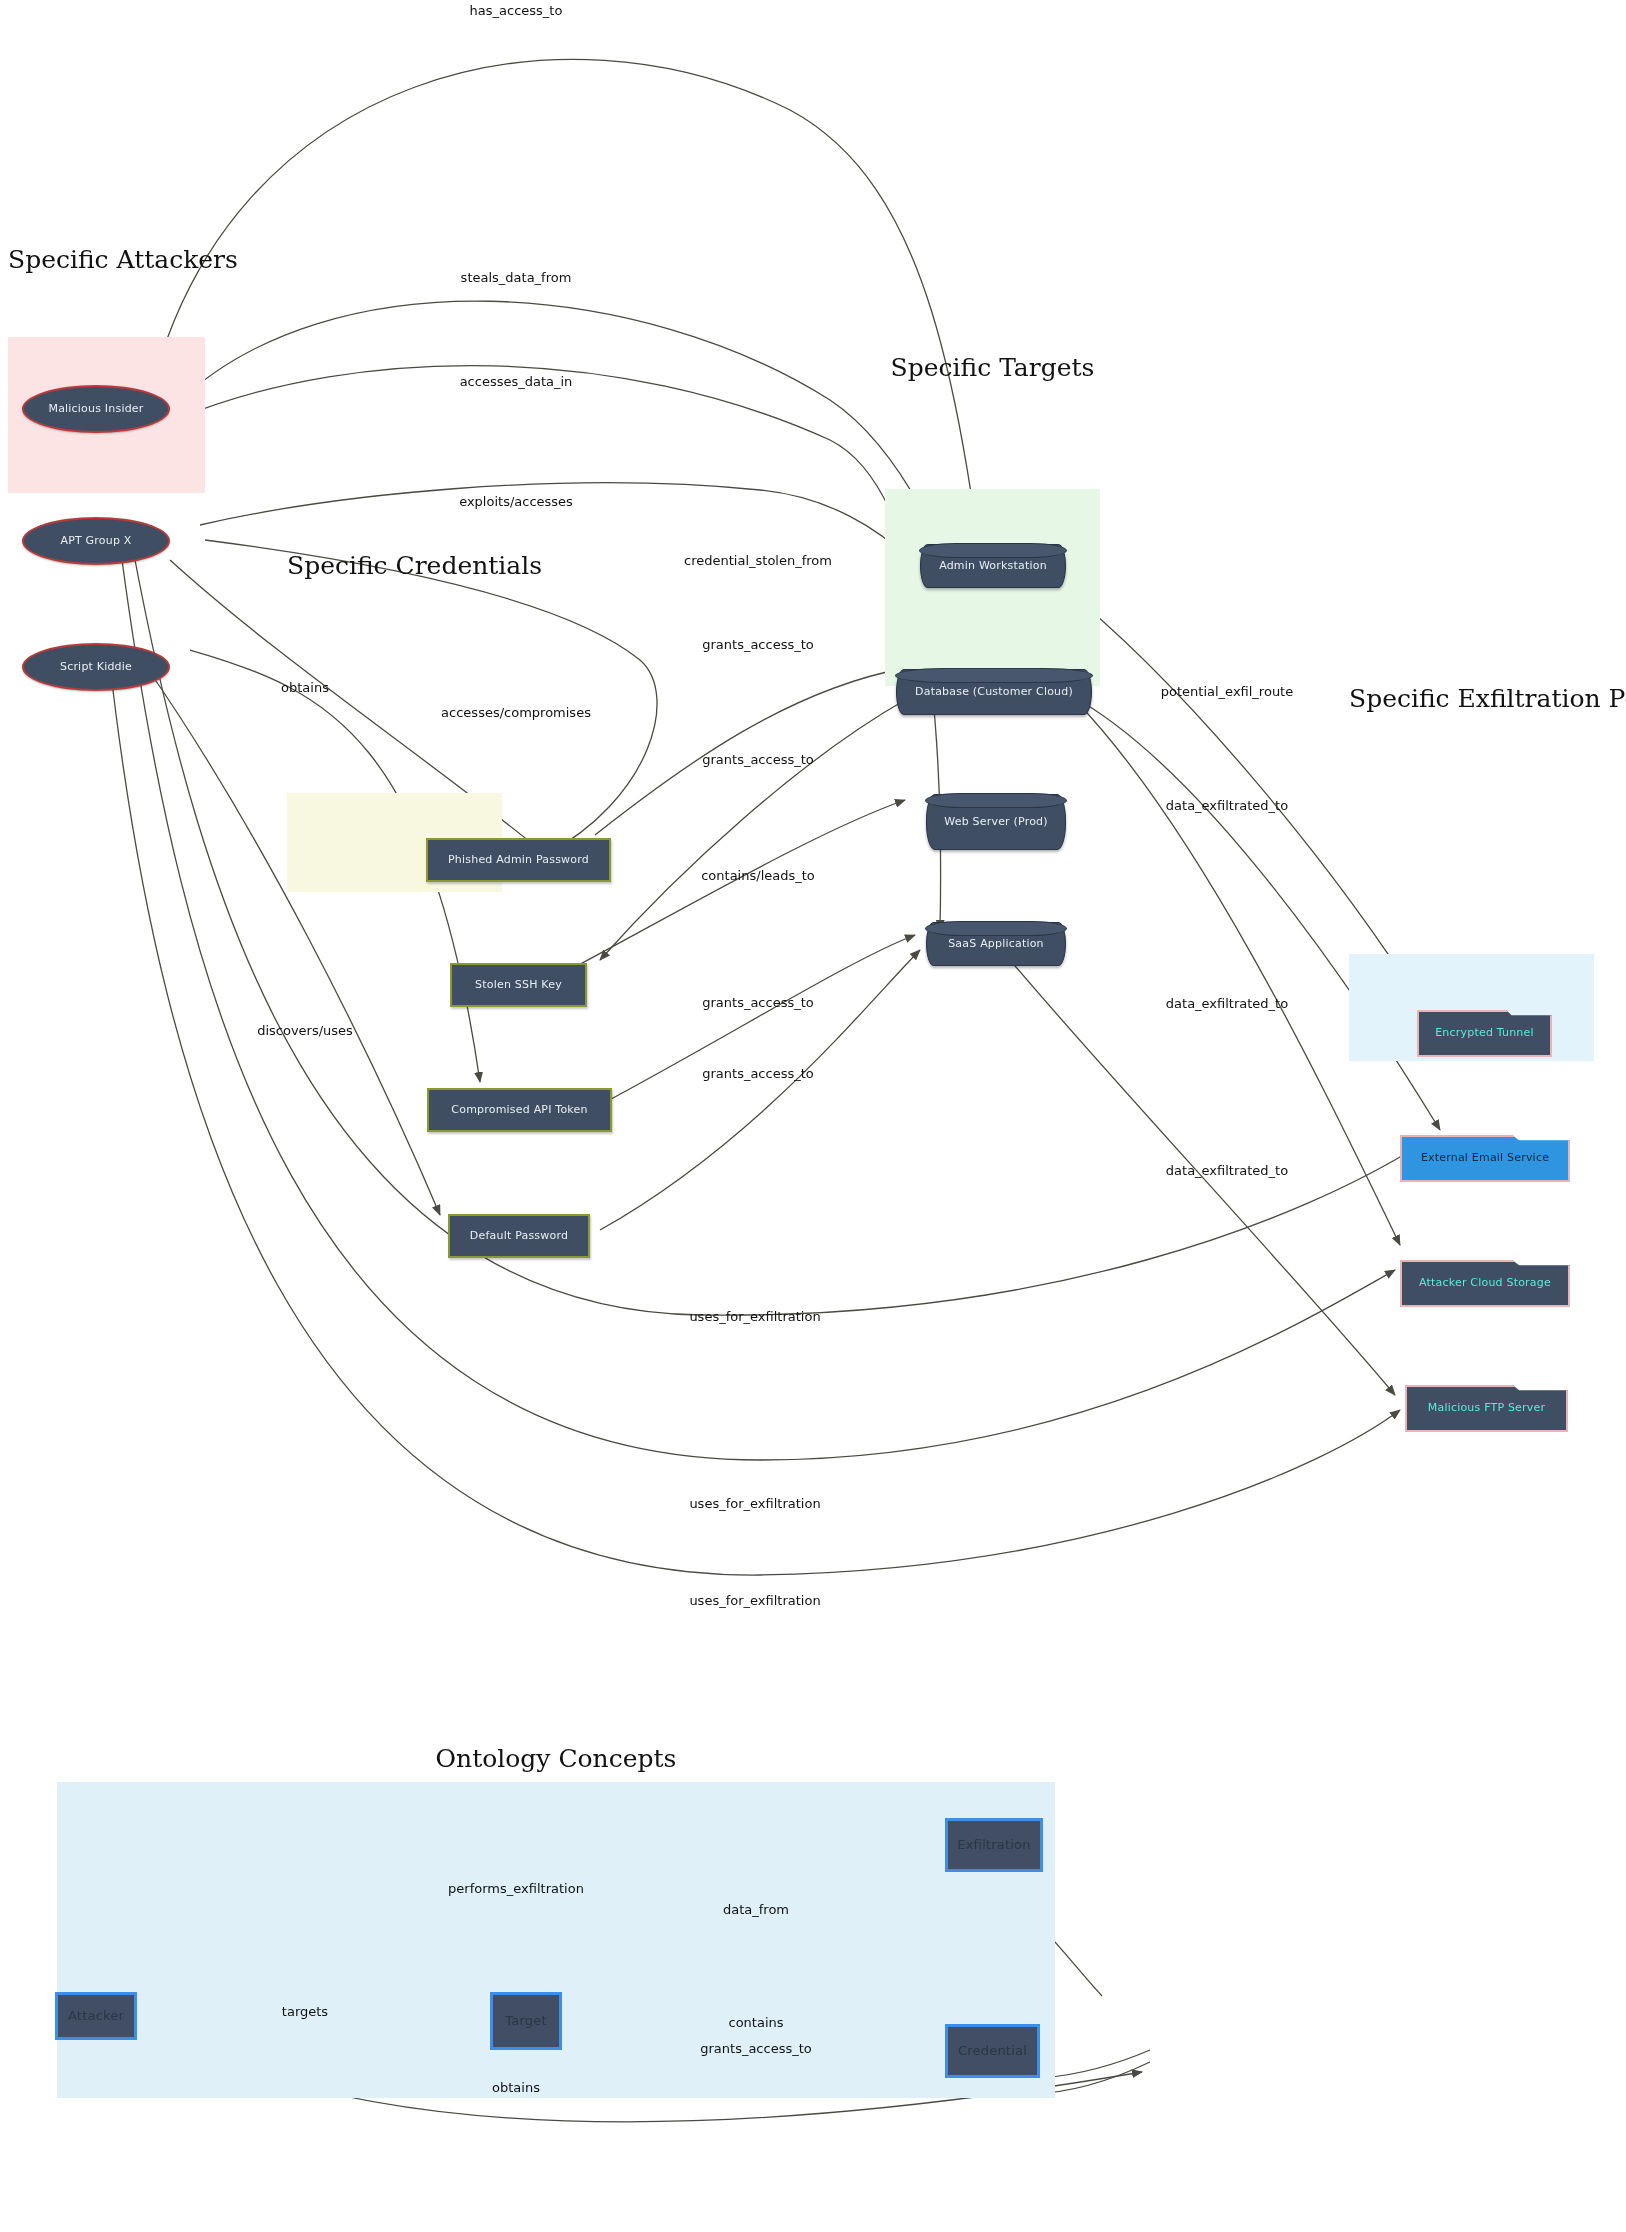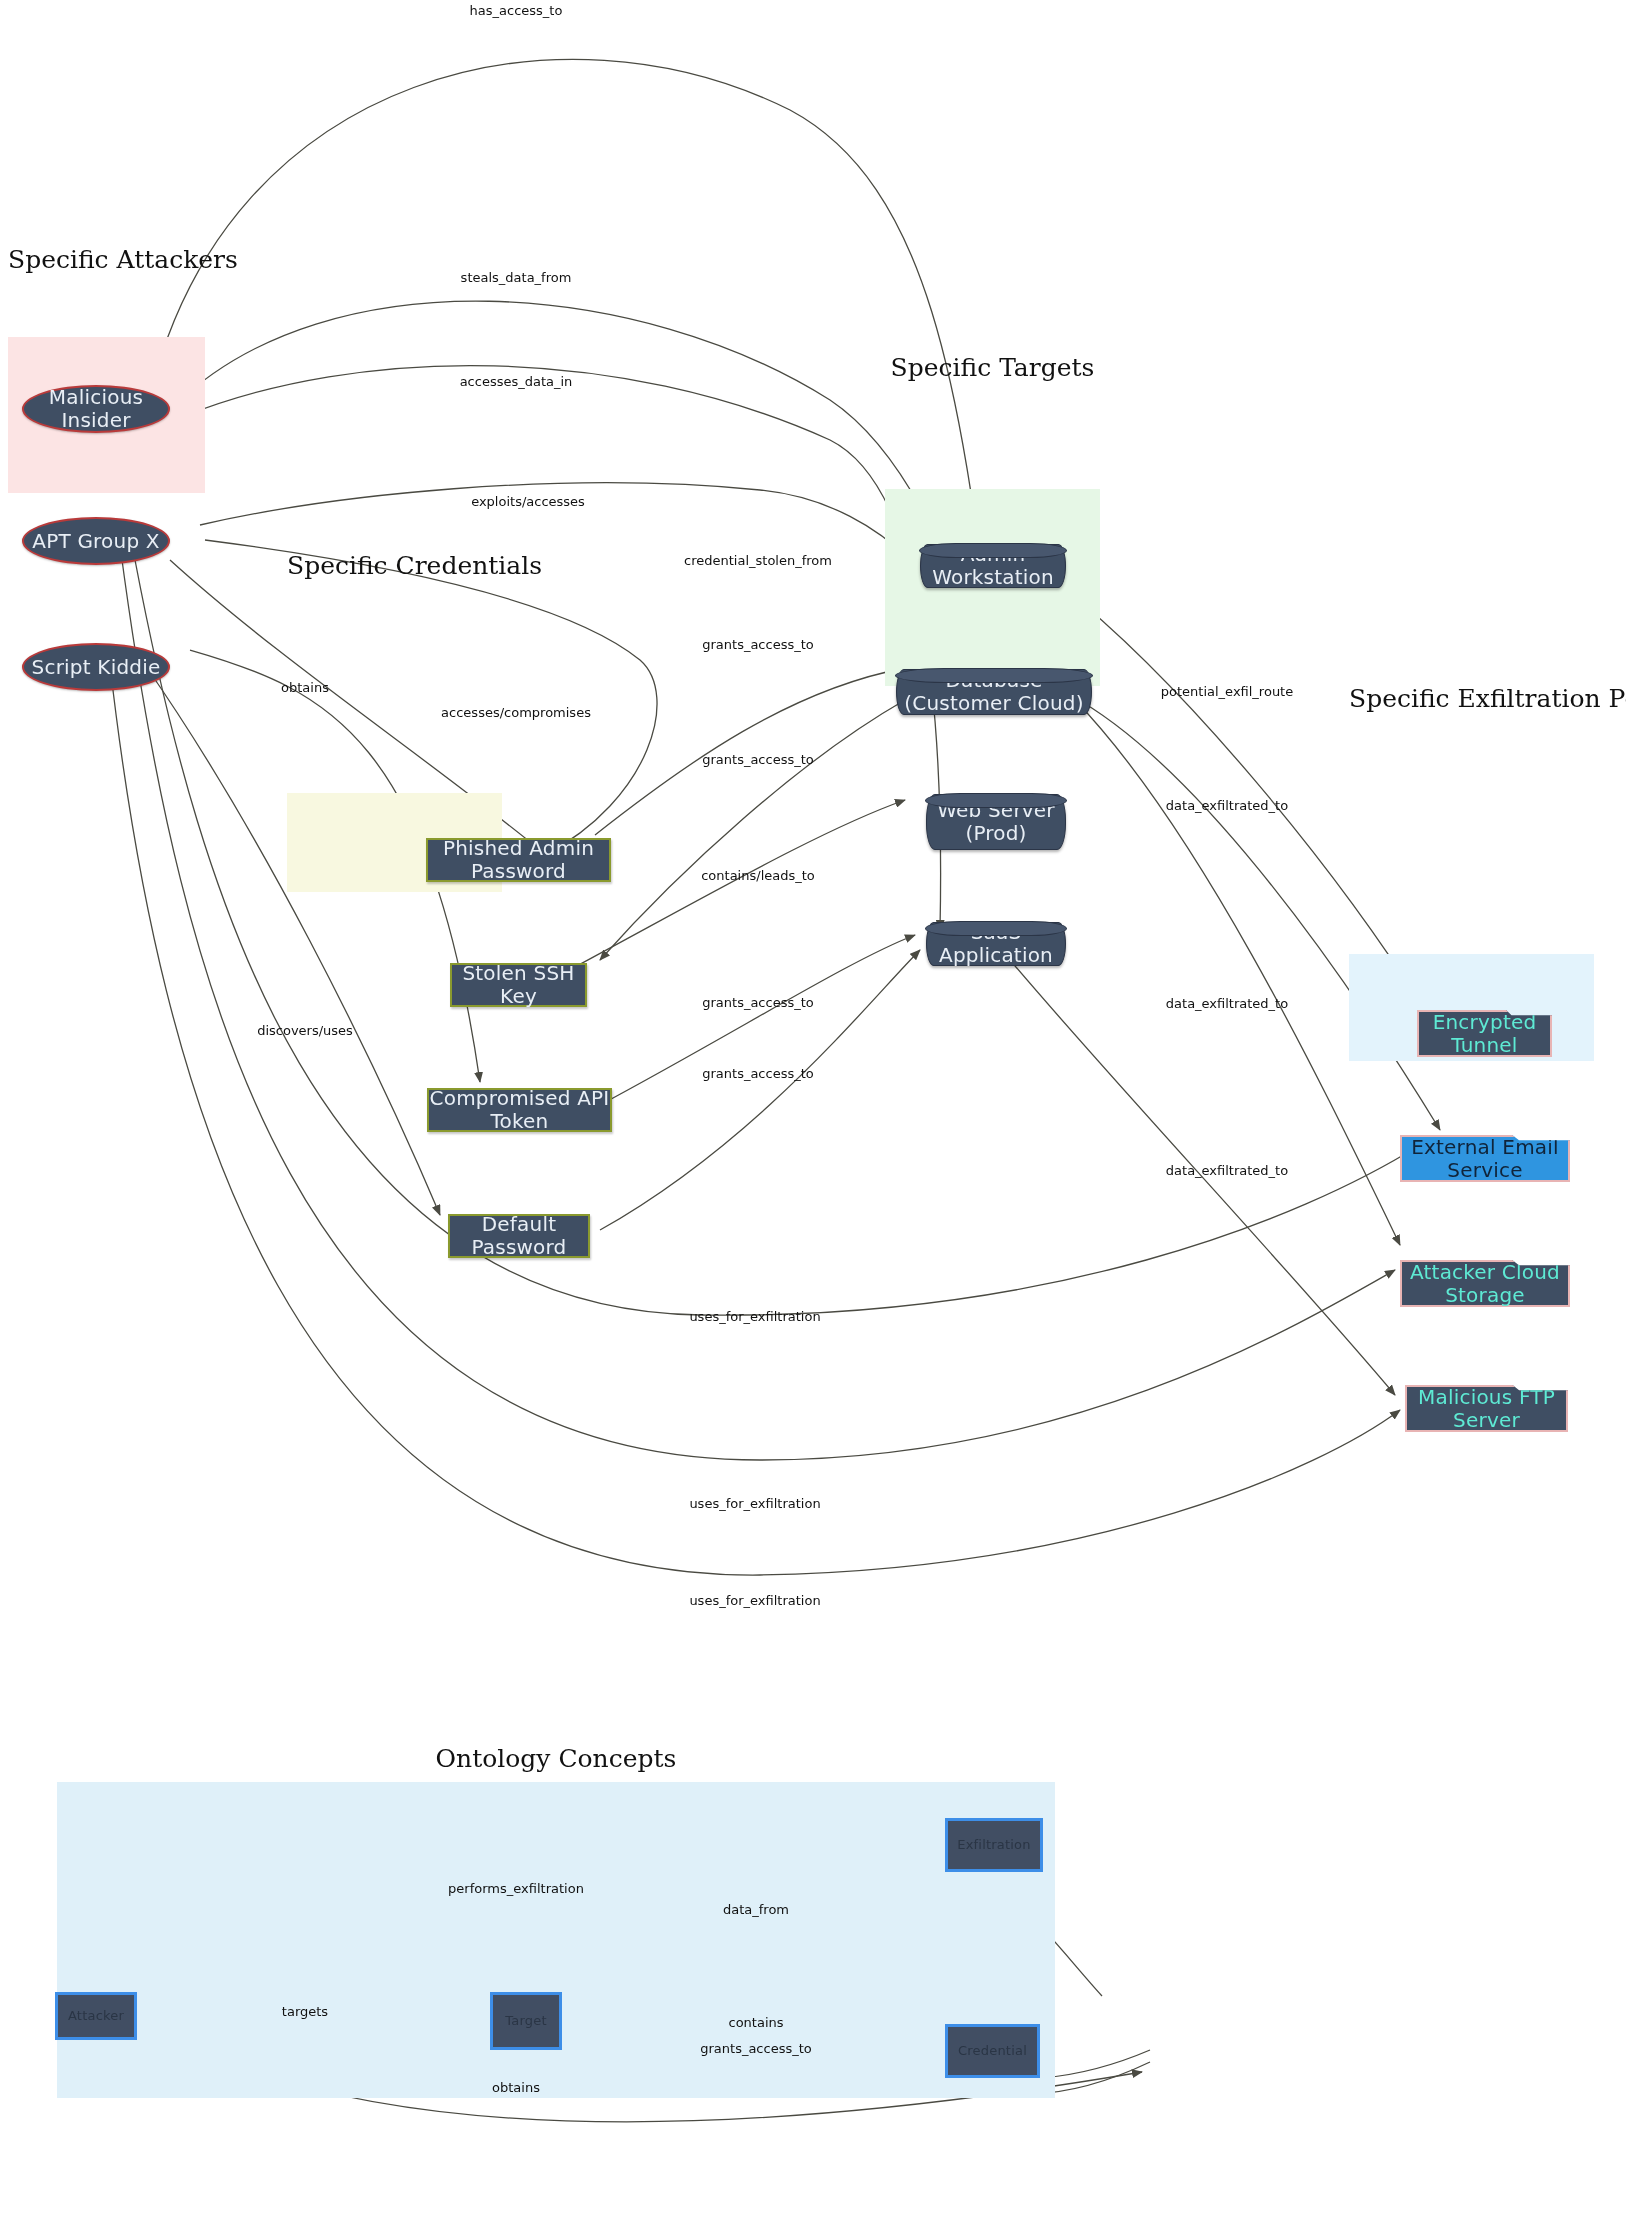--- a/index.html
+++ b/index.html
@@ -18,21 +18,21 @@
   #cl-creds    {left:287px;top:793px;  width:215px; height:99px;  background:#f8f8e0;padding-left:33px;}
   #cl-exfil    {left:1349px;top:954px; width:245px; height:107px; background:#e3f3fc;}
 
   #t-attackers{top:-92px;}
   #t-targets  {top:-136px;}
   #t-creds    {top:-242px;}
   #t-exfil    {top:-270px;}
 
   
   .node{position:absolute;box-sizing:border-box;display:flex;align-items:center;
-        justify-content:center;text-align:center;color:#e8eef5;font-size:20px;
+        justify-content:center;text-align:center;color:#e8eef5;font-size:11px;
         line-height:1.15;letter-spacing:.2px;}
 
   
   .ellipse{background:#3f4e63;border:2.2px solid #b93a3a;border-radius:50%;
            box-shadow:0 1px 2px rgba(0,0,0,.25);}
 
   
   .credbox{background:#3f4e63;border:2px solid #8a9a2e;
            box-shadow:1px 2px 2px rgba(0,0,0,.22);}
 
@@ -161,21 +161,21 @@
   <div class="node folder" style="left:1400px;top:1260px;width:170px;height:47px;">
     <span>Attacker Cloud Storage</span>
   </div>
   <div class="node folder" style="left:1405px;top:1385px;width:163px;height:47px;">
     <span>Malicious FTP Server</span>
   </div>
 
   <div class="elabel" style="left:516px;top:10px;">has_access_to</div>
   <div class="elabel" style="left:516px;top:277px;">steals_data_from</div>
   <div class="elabel" style="left:516px;top:381px;">accesses_data_in</div>
-  <div class="elabel" style="left:528px;top:501px;">exploits/accesses</div>
+  <div class="elabel" style="left:516px;top:501px;">exploits/accesses</div>
   <div class="elabel" style="left:758px;top:560px;">credential_stolen_from</div>
   <div class="elabel" style="left:758px;top:644px;">grants_access_to</div>
   <div class="elabel" style="left:305px;top:687px;">obtains</div>
   <div class="elabel" style="left:516px;top:712px;">accesses/compromises</div>
   <div class="elabel" style="left:758px;top:759px;">grants_access_to</div>
   <div class="elabel" style="left:758px;top:875px;">contains/leads_to</div>
   <div class="elabel" style="left:758px;top:1002px;">grants_access_to</div>
   <div class="elabel" style="left:758px;top:1073px;">grants_access_to</div>
   <div class="elabel" style="left:305px;top:1030px;">discovers/uses</div>
   <div class="elabel" style="left:1227px;top:667px;margin-top:24px;">potential_exfil_route</div>

